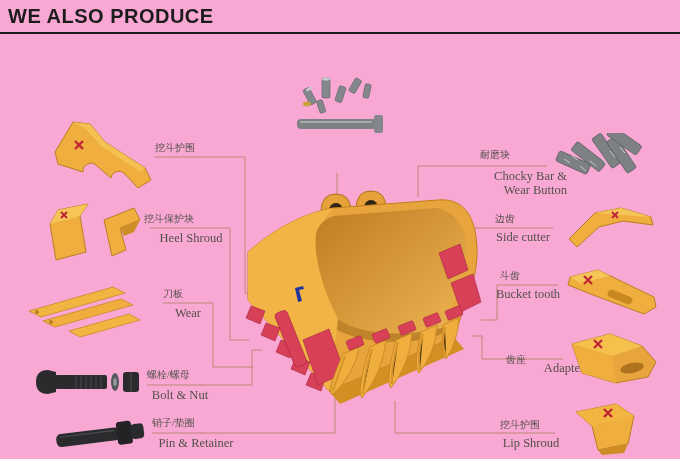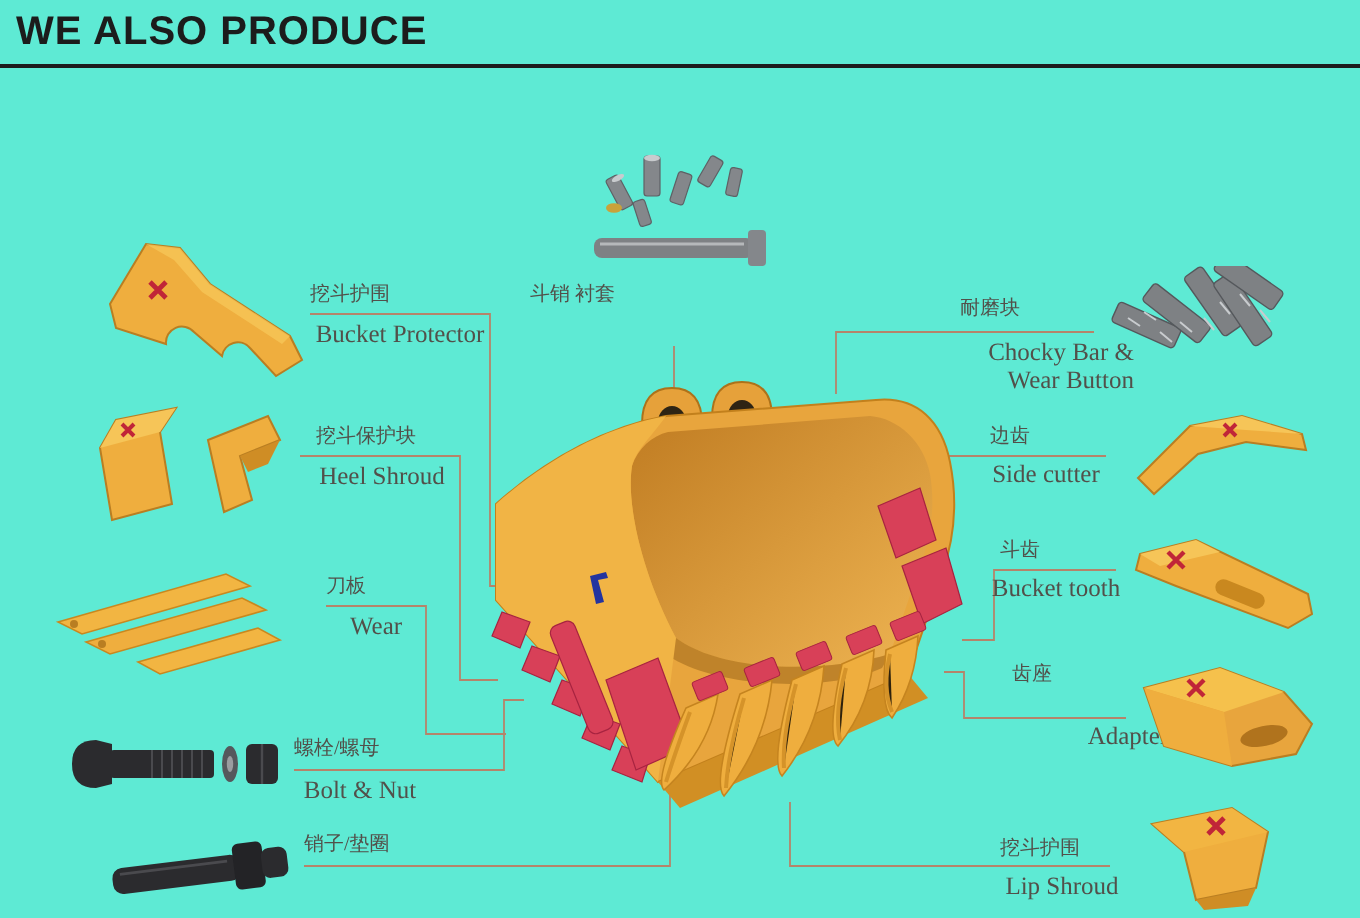--- a/index.html
+++ b/index.html
@@ -1,16 +1,16 @@
 <!DOCTYPE html>
 <html><head>
 <meta charset="utf-8">
 <style>
   html,body{margin:0;padding:0;background:#fff;}
-  .stage{position:relative;width:680px;height:459px;background:#5eead4;overflow:hidden;
+  .stage{position:relative;width:680px;height:459px;background:#f9a8d4;overflow:hidden;
          font-family:"Liberation Serif", serif;}
   .title{position:absolute;left:8px;top:5px;font-family:"Liberation Sans",sans-serif;
          font-weight:bold;font-size:20px;letter-spacing:0.5px;color:#1c1c1c;}
   .title-rule{position:absolute;left:0;top:32px;width:680px;height:2px;background:#1c1c1c;}
   .lines{position:absolute;left:0;top:0;}
   .lbl{position:absolute;color:#52504a;line-height:1.12;}
   .zh{font-size:10px;text-align:left;}
   .en{font-size:12.5px;text-align:center;}
   .left-al{text-align:right;}
   .img{position:absolute;}
@@ -33,45 +33,44 @@
       <path d="M152,433 H335 V362"></path>
       <path d="M547,166 H418 V197"></path>
       <path d="M553,228 H460 V296"></path>
       <path d="M558,285 H497 V320 H481"></path>
       <path d="M563,359 H482 V336 H472"></path>
       <path d="M555,433 H395 V401"></path>
     </g>
   </svg>
 
   <div class="lbl zh" style="left:155px;top:142px;width:90px">挖斗护围</div>
-  <div class="lbl en" style="left:150px;top:160px;width:100px">Bucket Protector</div>
-
-  <div class="lbl zh" style="left:265px;top:142px;width:130px">斗销 衬套</div>
-
-  <div class="lbl zh" style="left:158px;top:213px;width:82px">挖斗保护块</div>
+
+
+  <div class="lbl zh" style="left:144px;top:213px;width:82px">挖斗保护块</div>
   <div class="lbl en" style="left:150px;top:231px;width:82px">Heel Shroud</div>
 
   <div class="lbl zh" style="left:163px;top:288px;width:50px">刀板</div>
   <div class="lbl en" style="left:158px;top:306px;width:60px">Wear</div>
 
   <div class="lbl zh" style="left:147px;top:369px;width:66px">螺栓/螺母</div>
   <div class="lbl en" style="left:144px;top:388px;width:72px">Bolt &amp; Nut</div>
 
   <div class="lbl zh" style="left:152px;top:417px;width:88px">销子/垫圈</div>
+  <div class="lbl en" style="left:146px;top:436px;width:100px">Pin &amp; Retainer</div>
 
   <div class="lbl zh" style="left:480px;top:149px;width:75px">耐磨块</div>
   <div class="lbl en left-al" style="left:489px;top:169px;width:78px">Chocky Bar &amp; Wear Button</div>
 
   <div class="lbl zh" style="left:495px;top:213px;width:55px">边齿</div>
   <div class="lbl en" style="left:488px;top:230px;width:70px">Side cutter</div>
 
   <div class="lbl zh" style="left:500px;top:270px;width:55px">斗齿</div>
   <div class="lbl en" style="left:492px;top:287px;width:72px">Bucket tooth</div>
 
-  <div class="lbl zh" style="left:506px;top:332px;width:60px">齿座</div>
+  <div class="lbl zh" style="left:506px;top:354px;width:60px">齿座</div>
   <div class="lbl en" style="left:531px;top:361px;width:66px">Adapter</div>
 
   <div class="lbl zh" style="left:500px;top:419px;width:62px">挖斗护围</div>
   <div class="lbl en" style="left:496px;top:436px;width:70px">Lip Shroud</div>
 
   <svg class="img" style="left:45px;top:112px" width="115" height="88" viewBox="0 0 115 88">
     <path d="M10,40 L28,10 L45,12 L60,30 L100,56 L106,68 L93,76 L80,62 A8,8 0 0 0 66,66 L52,54 A8,8 0 0 0 38,60 L13,52 Z" fill="#EFAE3E" stroke="#b97e22" stroke-width="1"></path>
     <path d="M28,10 L45,12 L60,30 L100,56 L96,60 L56,34 L42,18 Z" fill="#F6C558" opacity="0.8"></path>
     <path d="M-4,-4 L4,4 M4,-4 L-4,4" stroke="#c02538" stroke-width="2.4" transform="translate(34,33)"></path>
   </svg>

